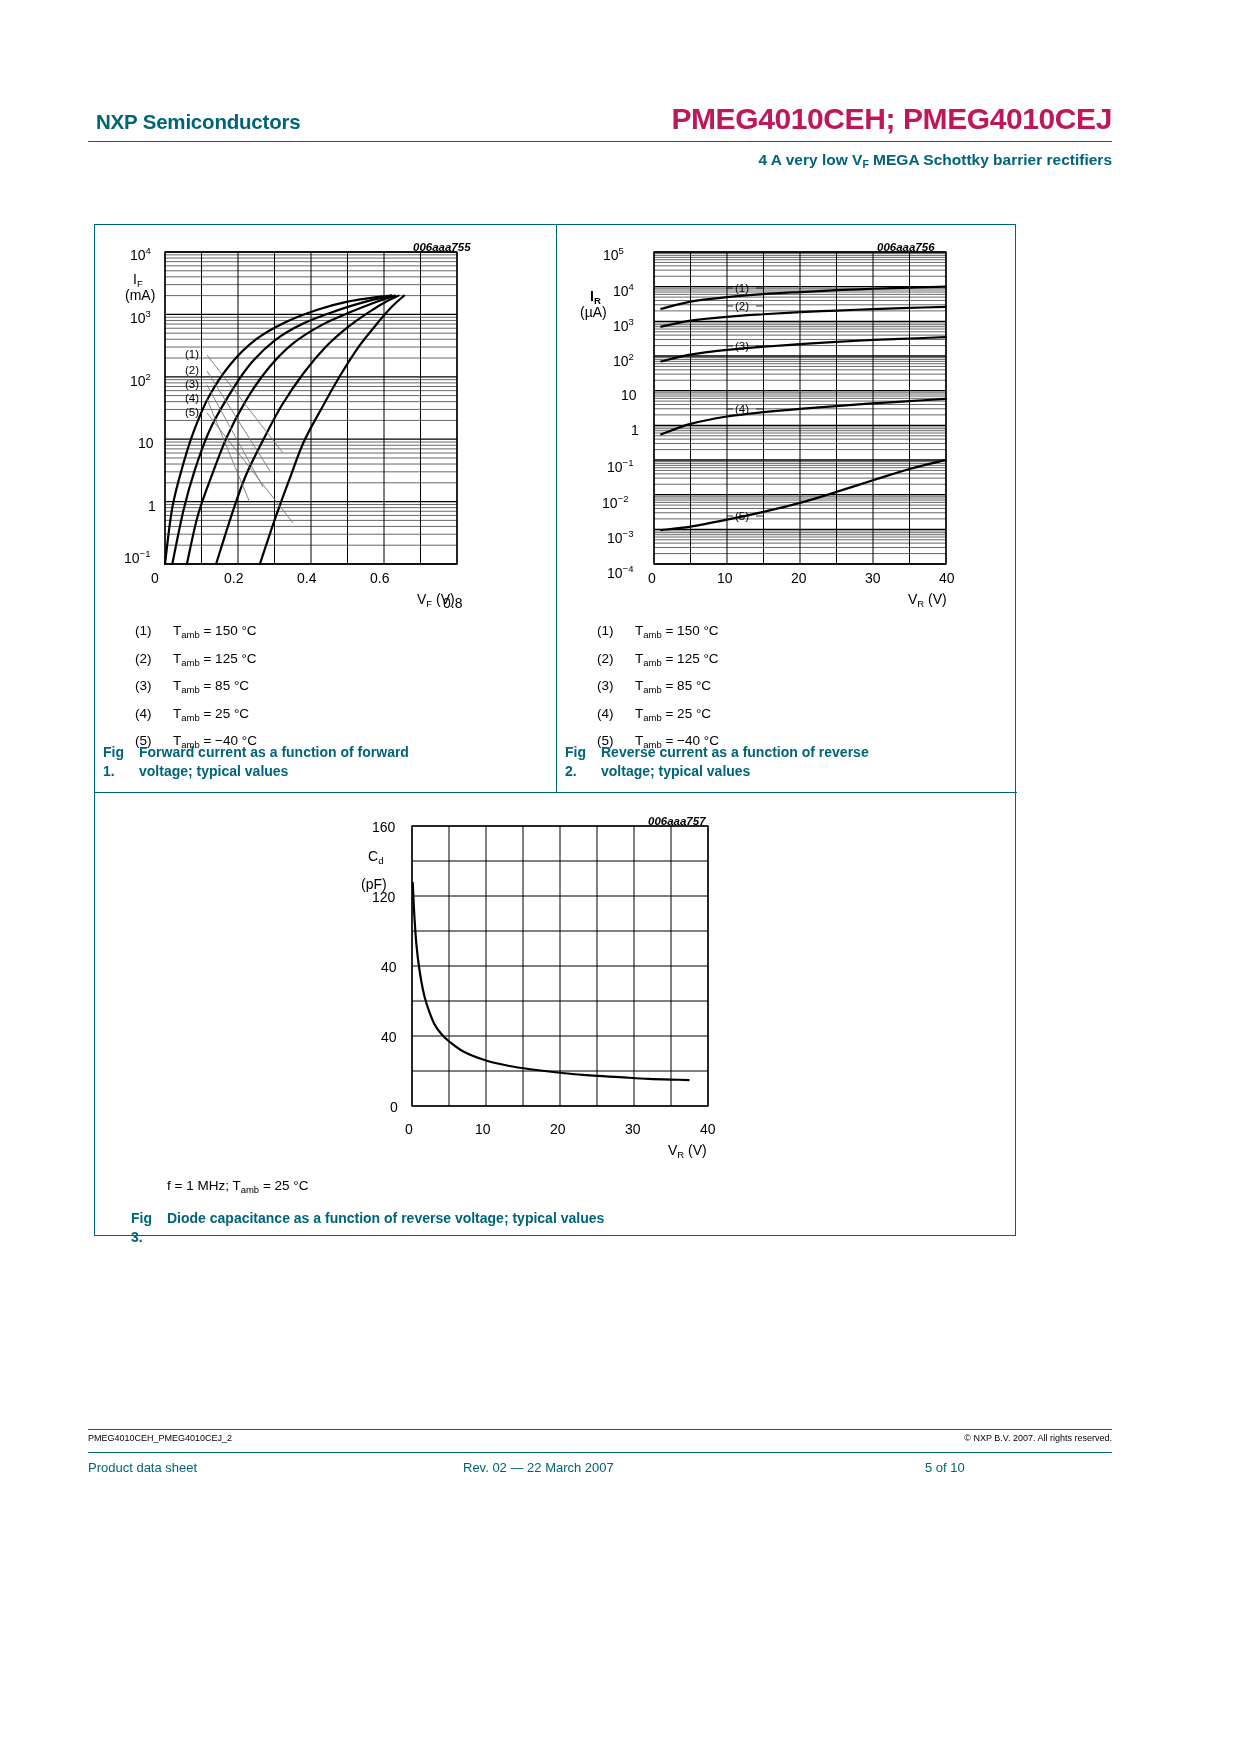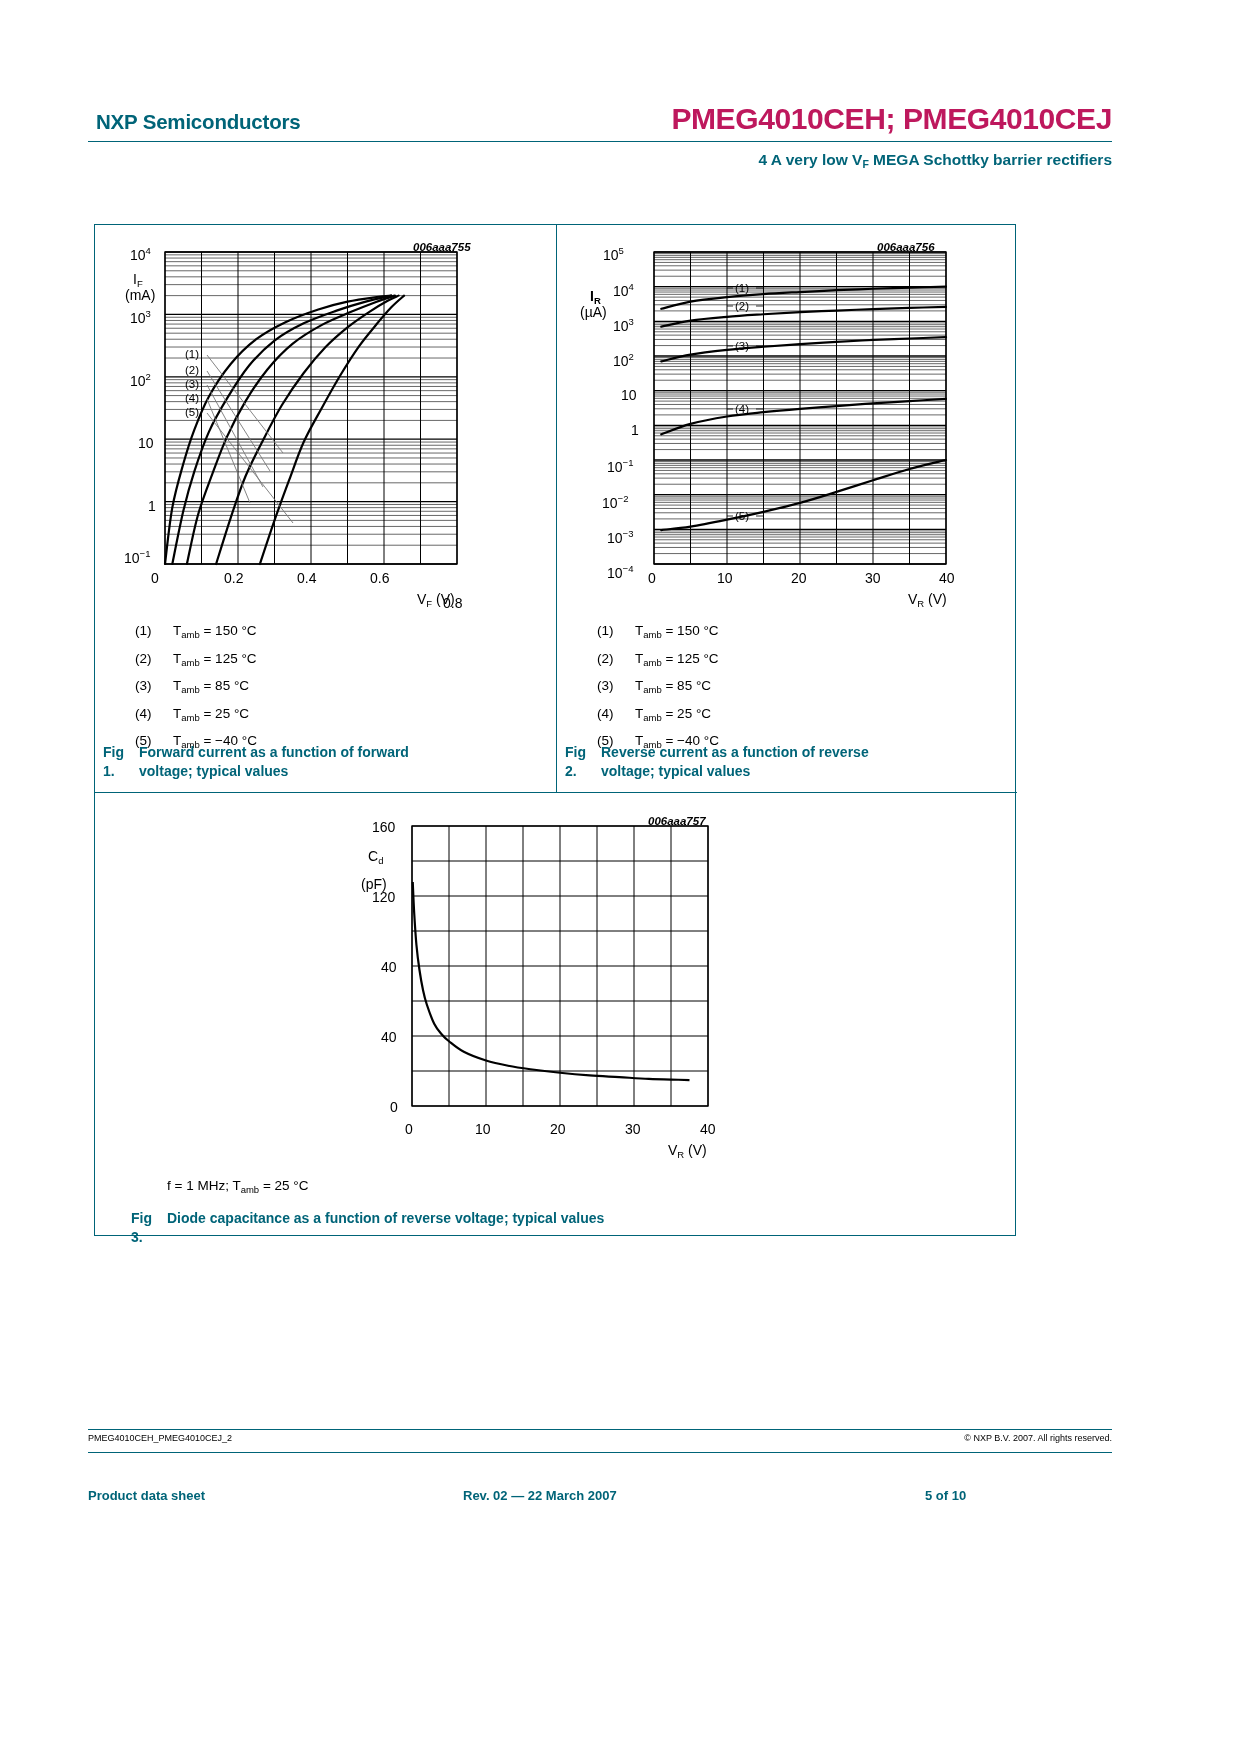--- a/index.html
+++ b/index.html
@@ -44,21 +44,21 @@
   .caption{position:absolute;font-size:14px;font-weight:bold;color:#006478;line-height:1.35;}
   .caption .lbl{display:inline-block;width:36px;vertical-align:top;}
   .caption .txt{display:inline-block;width:300px;vertical-align:top;}
   .caption3 .txt{width:640px;}
 
   .cond{position:absolute;font-size:13.5px;}
 
   
   .ft-rule{position:absolute;left:88px;width:1024px;height:1px;background:#006478;}
   .ft-small{position:absolute;font-size:9px;color:#000;}
-  .ft-bold{position:absolute;font-size:13px;font-weight:bold;color:#006478;margin-top:28px;}
+  .ft-bold{position:absolute;font-size:13px;font-weight:normal;color:#006478;}
 </style>
 </head>
 <body>
 
 <div class="page">
 
   <div class="hdr">
     <div class="hdr-row">
       <div class="brand">NXP Semiconductors</div>
       <div class="part">PMEG4010CEH; PMEG4010CEJ</div>

